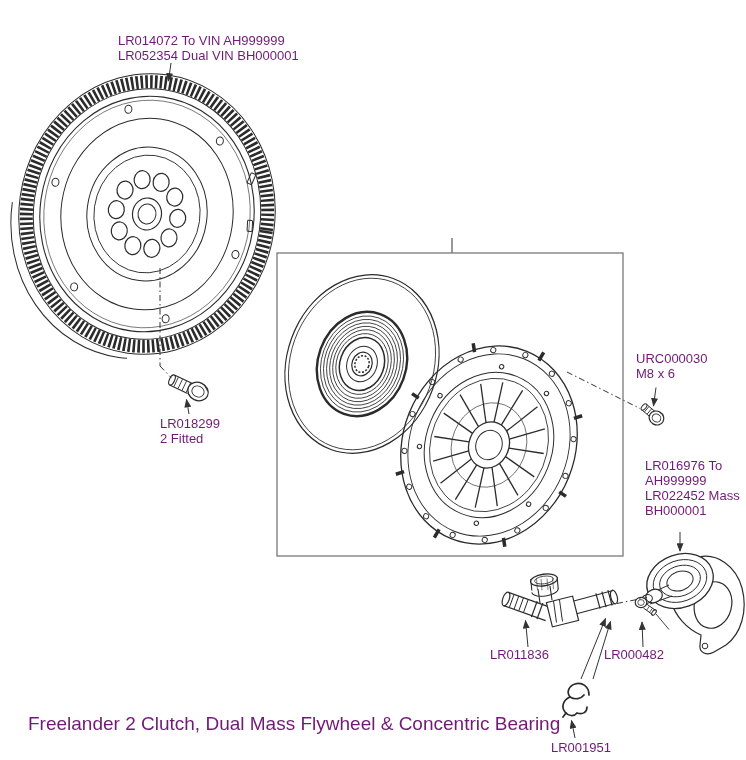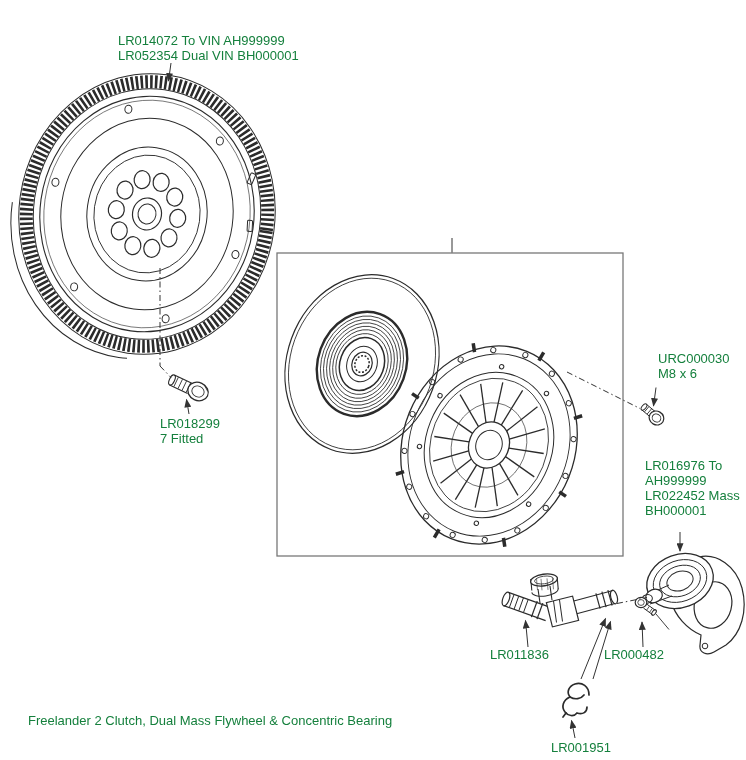--- a/index.html
+++ b/index.html
@@ -1,20 +1,20 @@
 <!DOCTYPE html>
 <html><head>
 <meta charset="utf-8">
 <style>
   html,body{margin:0;padding:0;background:#fff;}
   .stage{position:relative;width:746px;height:760px;background:#fff;overflow:hidden;
-         font-family:"Liberation Sans",sans-serif;color:#15803d;}
+         font-family:"Liberation Sans",sans-serif;color:#701a75;}
   .stage svg{position:absolute;left:0;top:0;}
   .lbl{position:absolute;font-size:13px;line-height:15px;white-space:nowrap;letter-spacing:0;}
-  .caption{position:absolute;font-size:13px;white-space:nowrap;text-align:center;}
+  .caption{position:absolute;font-size:19px;white-space:nowrap;text-align:center;}
   
   svg .d{stroke:#2b2b2b;fill:none;}
   svg .leader{stroke:#333;fill:none;stroke-width:1;}
   svg .dashdot{stroke-dasharray:6 3 1.5 3;}
   svg .teeth{stroke-width:13;stroke-dasharray:2.6 2.2;}
   svg .whitefill{fill:#ffffff;}
   .w06{stroke-width:.6}.w08{stroke-width:.8}.w09{stroke-width:.9}.w1{stroke-width:1}
   .w11{stroke-width:1.1}.w12{stroke-width:1.2}.w13{stroke-width:1.3}.w15{stroke-width:1.5}
   .w17{stroke-width:1.7}.w24{stroke-width:2.4}.w35{stroke-width:3.5}
 </style>
@@ -252,28 +252,28 @@
       <line class="leader" x1="575" y1="738" x2="571.5" y2="720.5" marker-end="url(#ah)"></line>
     </g>
   </svg>
 
   <div class="lbl" style="left:118px;top:33px">
     <div>LR014072 To VIN AH999999</div>
     <div>LR052354 Dual VIN BH000001</div>
   </div>
 
 
-  <div class="lbl" style="left:658px;top:351px">
+  <div class="lbl" style="left:636px;top:351px">
     <div>URC000030</div>
     <div>M8 x 6</div>
   </div>
 
   <div class="lbl" style="left:160px;top:416px">
     <div>LR018299</div>
-    <div>7 Fitted</div>
+    <div>2 Fitted</div>
   </div>
 
   <div class="lbl" style="left:645px;top:458px">
     <div>LR016976 To</div>
     <div>AH999999</div>
     <div>LR022452 Mass</div>
     <div>BH000001</div>
   </div>
 
   <div class="lbl" style="left:490px;top:647px">

